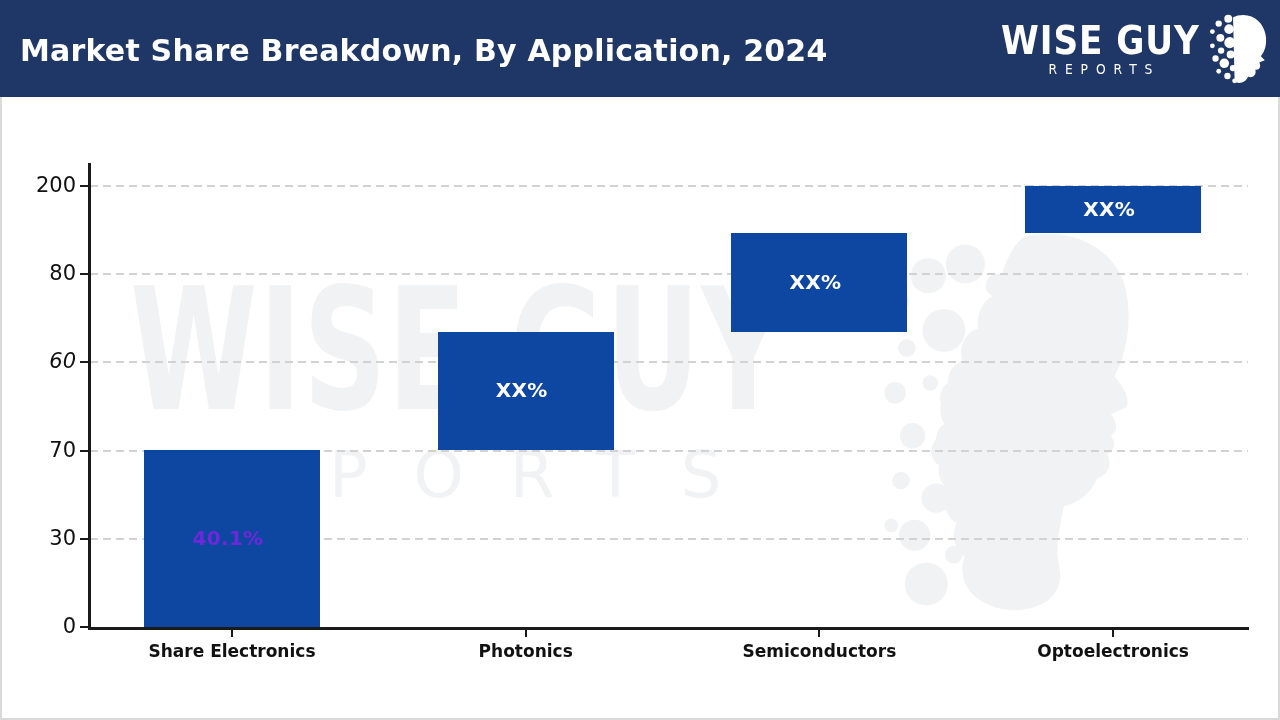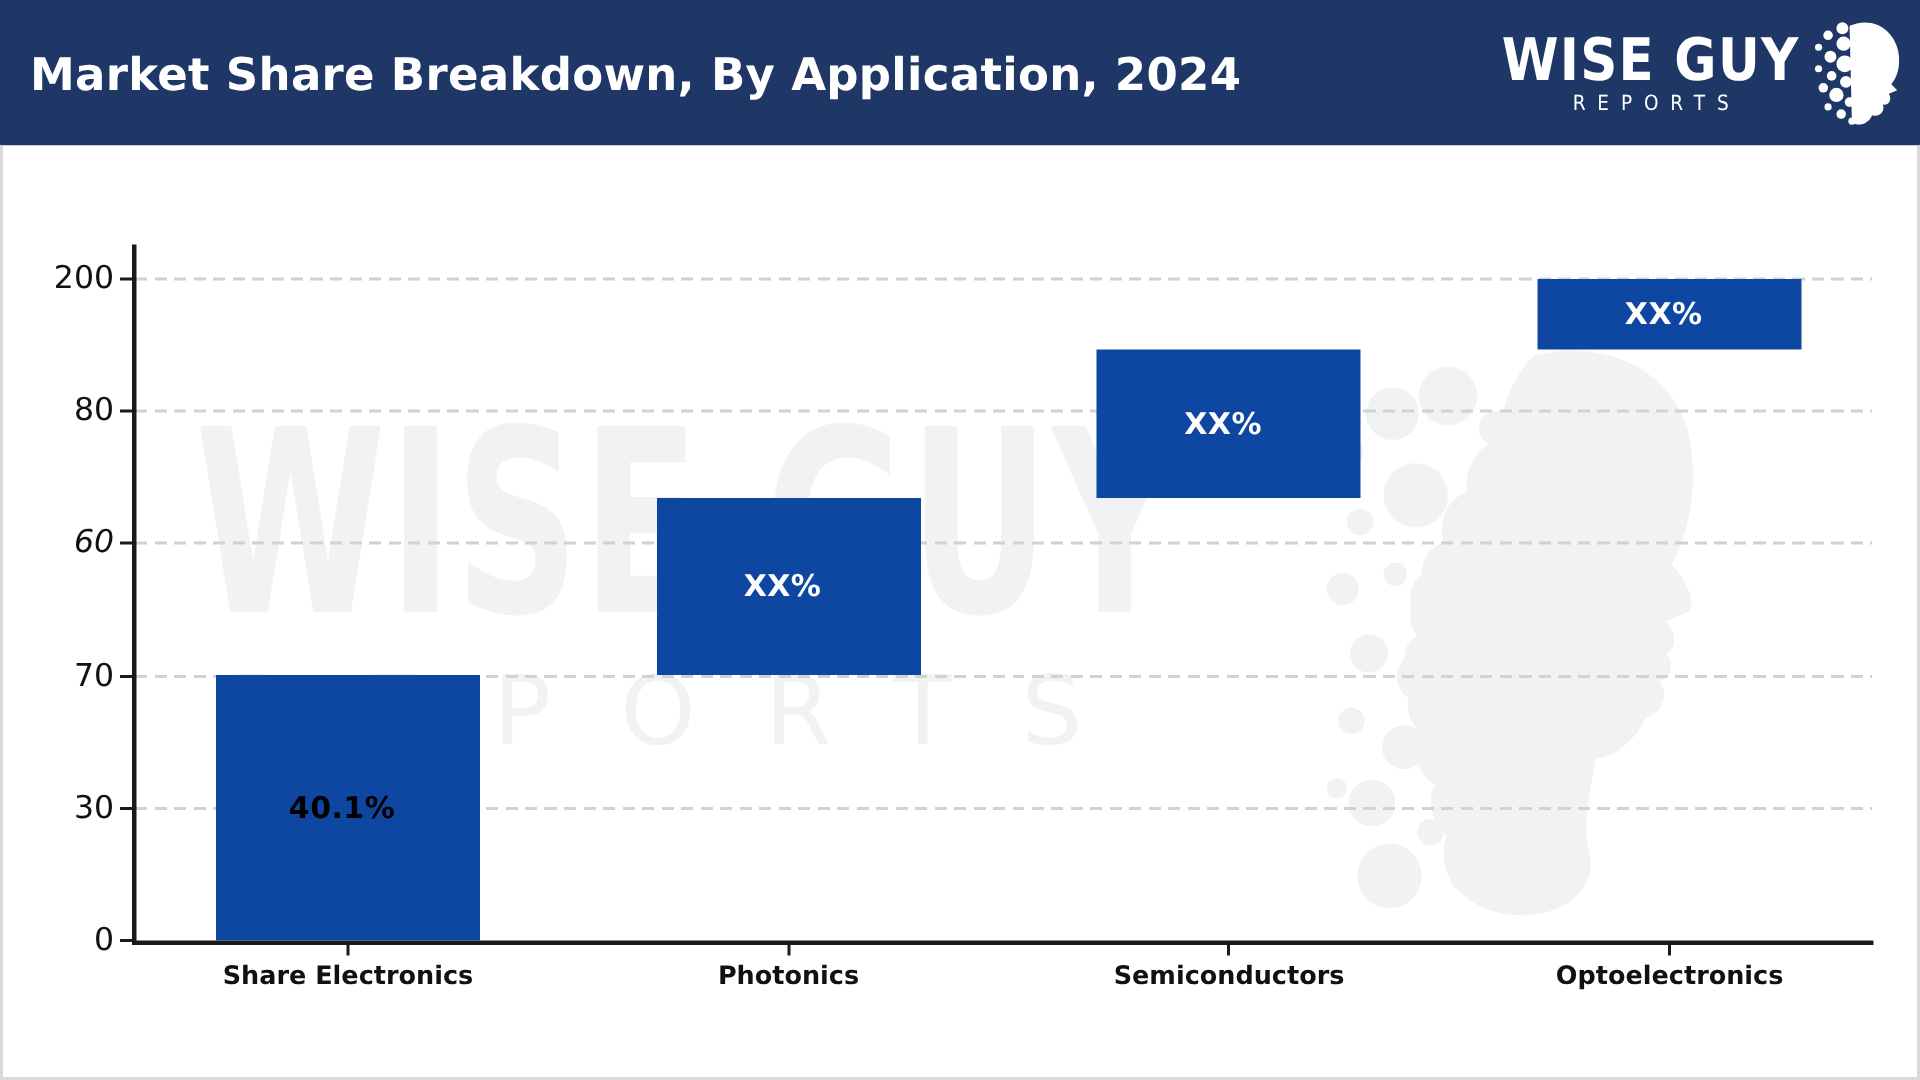--- a/index.html
+++ b/index.html
@@ -127,21 +127,21 @@
         <div class="gridline" style="top: 264.4px;"></div>
         <div class="ytick-mark" style="top: 264.4px;"></div>
         <div class="ytick-label" style="top: 252.4px; font-style: italic;">60</div>
         <div class="gridline" style="top: 176.2px;"></div>
         <div class="ytick-mark" style="top: 176.2px;"></div>
         <div class="ytick-label" style="top: 164.2px;">80</div>
         <div class="gridline" style="top: 88px;"></div>
         <div class="ytick-mark" style="top: 88px;"></div>
         <div class="ytick-label" style="top: 76px;">200</div>
         <div class="bar" style="left: 142px; top: 353.159px; height: 176.841px; background: rgb(13, 71, 161);"></div>
-        <div class="bar-label" style="left: 142px; top: 428.579px; color: #000000;">40.1%</div>
+        <div class="bar-label" style="left: 142px; top: 428.579px; color: #6d28d9;">40.1%</div>
         <div class="xtick-mark" style="left: 229px;"></div>
         <div class="cat-label" style="left: 85px;">Share Electronics</div>
         <div class="bar" style="left: 435.7px; top: 234.971px; height: 118.188px; background: rgb(13, 71, 161);"></div>
         <div class="bar-label" style="left: 435.7px; top: 281.065px; color: rgb(255, 255, 255);">XX%</div>
         <div class="xtick-mark" style="left: 522.7px;"></div>
         <div class="cat-label" style="left: 378.7px;">Photonics</div>
         <div class="bar" style="left: 729.4px; top: 136.187px; height: 98.784px; background: rgb(13, 71, 161);"></div>
         <div class="bar-label" style="left: 729.4px; top: 172.579px; color: rgb(255, 255, 255);">XX%</div>
         <div class="xtick-mark" style="left: 816.4px;"></div>
         <div class="cat-label" style="left: 672.4px;">Semiconductors</div>

